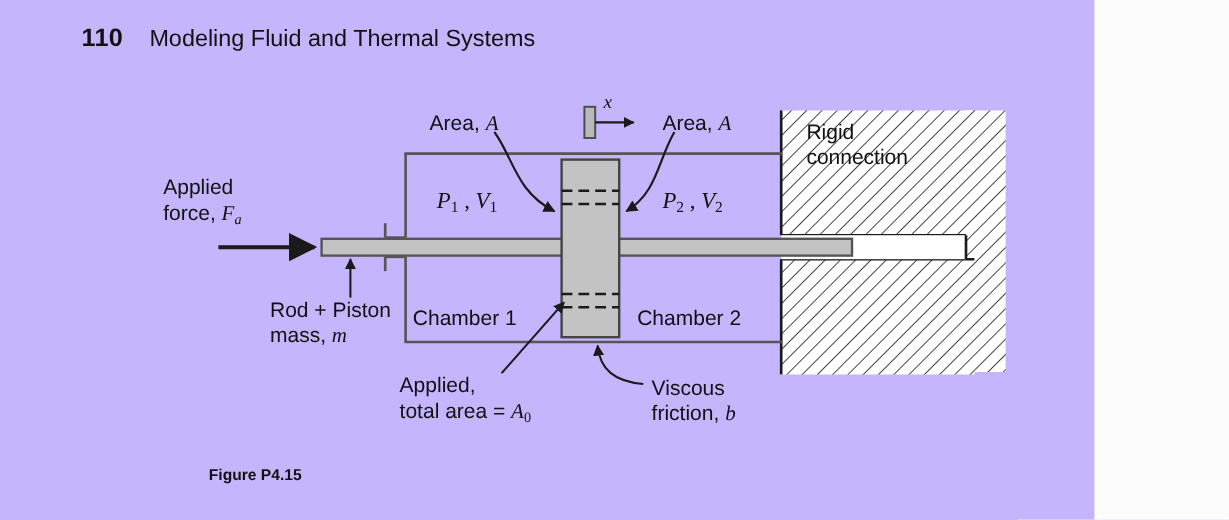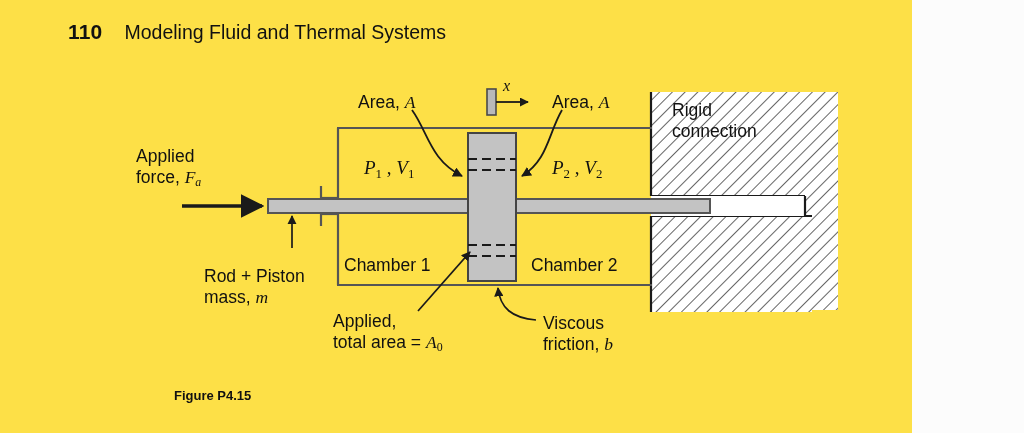--- a/index.html
+++ b/index.html
@@ -13,21 +13,21 @@
     position: relative;
     font-family: "Liberation Sans", sans-serif;
     overflow: hidden;
     background: #fcfcfc;
   }
   #page {
     position: absolute;
     left: 0; top: 0;
     width: 912px;
     height: 433px;
-    background: #fde047;
+    background: #c4b5fd;
   }
   #header {
     position: absolute;
     left: 68px;
     top: 20px;
     display: flex;
     align-items: baseline;
     color: #111;
   }
   #header .pagenum {
@@ -84,21 +84,21 @@
     font-style: normal;
     font-family: "Liberation Serif", serif;
     vertical-align: -0.28em;
   }
   #l-area-left   { left: 358px; top: 92px; }
   #l-area-right  { left: 552px; top: 92px; }
   #l-x           { left: 503px; top: 76px; font-size: 16px; }
   #l-p1          { left: 364px; top: 156px; font-size: 19px; }
   #l-p2          { left: 552px; top: 156px; font-size: 19px; text-align: right; }
   #l-applied     { left: 136px; top: 146px; }
-  #l-rodmass     { left: 204px; top: 248px; margin-top: 18px; }
+  #l-rodmass     { left: 225px; top: 248px; }
   #l-chamber1    { left: 344px; top: 255px; }
   #l-chamber2    { left: 531px; top: 255px; }
   #l-orifices    { left: 333px; top: 311px; }
   #l-viscous     { left: 543px; top: 313px; }
   #l-rigid       { left: 672px; top: 100px; }
 </style>
 </head>
 <body>
 
 <div id="page">

